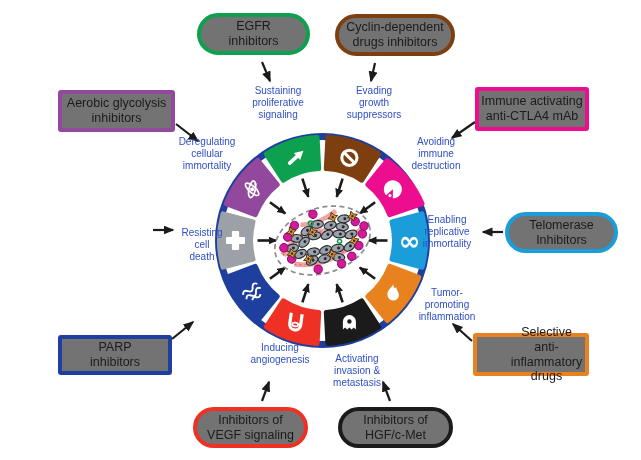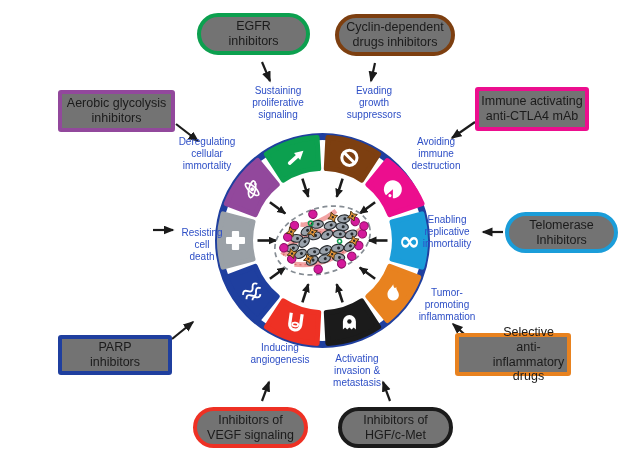--- a/index.html
+++ b/index.html
@@ -242,21 +242,21 @@
 anti-CTLA4 mAb</span>
   </div>
   <div class="therapy pill" style="left:505px;top:212px;width:113px;height:41px;border:4.5px solid #1b9dd9;">
     <span class="lbl">Telomerase
 Inhibitors</span>
   </div>
   <div class="therapy rect" style="left:58px;top:335px;width:114px;height:40px;border:4px solid #1f3f9f;">
     <span class="lbl">PARP
 inhibitors</span>
   </div>
-  <div class="therapy rect" style="left:455px;top:333px;width:116px;height:43px;border:4px solid #e8821f;padding-left:31px;">
+  <div class="therapy rect" style="left:473px;top:333px;width:116px;height:43px;border:4px solid #e8821f;padding-left:31px;">
     <span class="lbl">Selective anti-
 inflammatory drugs</span>
   </div>
   <div class="therapy pill" style="left:193px;top:407px;width:115px;height:41px;border:4.5px solid #ee3124;">
     <span class="lbl">Inhibitors of
 VEGF signaling</span>
   </div>
   <div class="therapy pill" style="left:338px;top:407px;width:115px;height:41px;border:4.5px solid #1b1b1b;">
     <span class="lbl">Inhibitors of
 HGF/c-Met</span>

